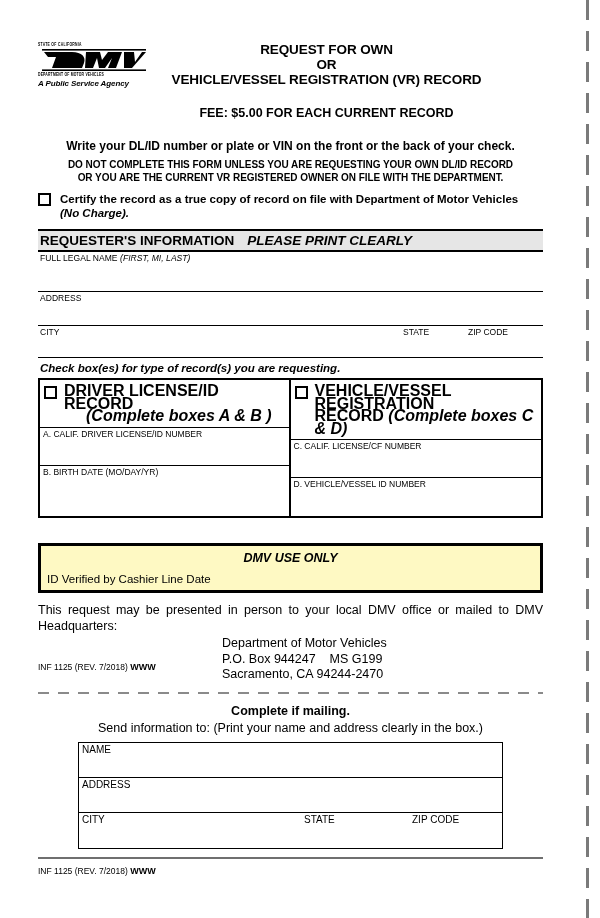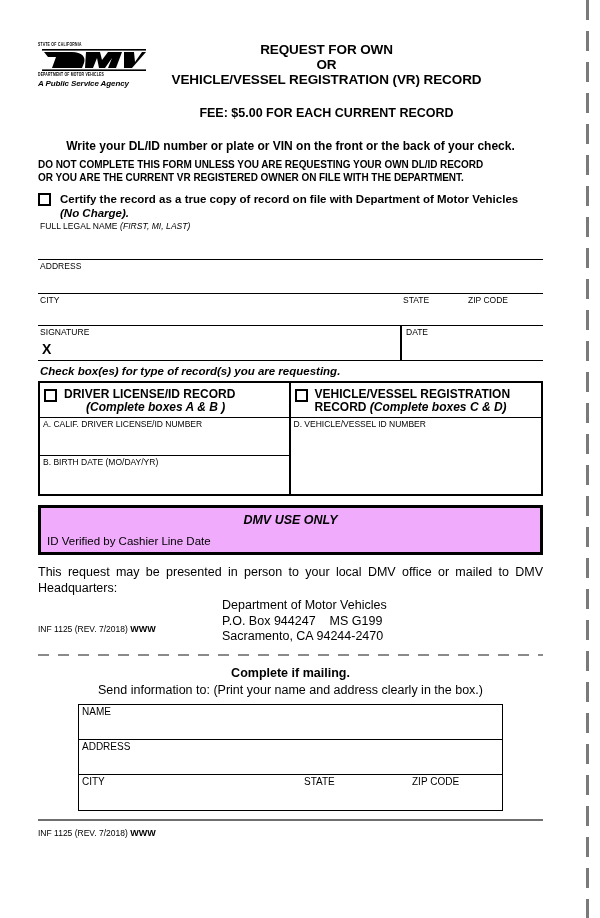--- a/index.html
+++ b/index.html
@@ -111,20 +111,21 @@
 
   
   .notice-bold {
     text-align: center;
     font-size: 12px;
     font-weight: bold;
     margin-top: 7px;
     line-height: 15px;
   }
   .notice-caps {
+    text-align: center;
     font-size: 10px;
     font-weight: bold;
     margin-top: 5px;
     line-height: 12.5px;
     letter-spacing: -0.05px;
   }
 
   .certify-row {
     display: flex;
     align-items: flex-start;
@@ -248,38 +249,38 @@
     display: flex;
     align-items: flex-start;
     padding: 5px 3px 4px 4px;
     border-bottom: 1.5px solid #000;
     min-height: 34px;
     box-sizing: border-box;
   }
   .rec-head .cbox { margin-top: 1px; }
   .rec-title {
     margin-left: 7px;
-    font-size: 12px;
+    font-size: 16px;
     font-weight: bold;
     line-height: 12.5px;
   }
   .rec-title .ital { font-style: italic; }
   .rec-field {
     height: 38px;
     box-sizing: border-box;
     padding: 1px 0 0 3px;
     font-size: 8.5px;
   }
   .rec-field.top { border-bottom: 1.5px solid #000; }
 
   
   .dmvuse {
-    margin-top: 9px;
+    margin-top: 25px;
     border: 3px solid #000;
-    background: #f0abfc;
+    background: #fef9c3;
     height: 50px;
     box-sizing: border-box;
     position: relative;
   }
   .dmvuse-title {
     text-align: center;
     font-size: 12.5px;
     font-weight: bold;
     font-style: italic;
     padding-top: 5px;
@@ -414,45 +415,43 @@
     <div class="notice-caps" style="margin-top:0">OR YOU ARE THE CURRENT VR REGISTERED OWNER ON FILE WITH THE DEPARTMENT.</div>
 
     <div class="certify-row">
       <div class="cbox"></div>
       <div class="certify-text">
         <span>Certify the record as a true copy of record on file with Department of Motor Vehicles</span><br>
         <span class="sub">(No Charge).</span>
       </div>
     </div>
 
+    <div class="band">
+      <span class="band-a">REQUESTER'S INFORMATION</span>
+      <span class="band-b">PLEASE PRINT CLEARLY</span>
+    </div>
 
     <div class="field fh-name">
       <div class="flabel">
         <span>FULL LEGAL NAME</span>
         <span class="ital">(FIRST, MI, LAST)</span>
       </div>
     </div>
 
     <div class="field fh-addr">
       <div class="flabel">ADDRESS</div>
     </div>
 
     <div class="field fh-city">
       <div class="flabel">CITY</div>
       <div class="inline-label lab-state">STATE</div>
       <div class="inline-label lab-zip">ZIP CODE</div>
     </div>
 
 
-    <div class="field fh-sig">
-      <div class="flabel">SIGNATURE</div>
-      <div class="sig-x">X</div>
-      <div class="sig-divider"></div>
-      <div class="lab-date">DATE</div>
-    </div>
 
     <div class="checkline">Check box(es) for type of record(s) you are requesting.</div>
 
     <div class="recbox">
 
       <div class="reccol left">
         <div class="rec-head">
           <div class="cbox"></div>
           <div class="rec-title">
             <span>DRIVER LICENSE/ID RECORD</span><br>
@@ -469,20 +468,23 @@
 
       <div class="reccol">
         <div class="rec-head">
           <div class="cbox"></div>
           <div class="rec-title">
             <span>VEHICLE/VESSEL REGISTRATION</span><br>
             <span>RECORD</span>
             <span class="ital">(Complete boxes C &amp; D)</span>
           </div>
         </div>
+        <div class="rec-field top">
+          <span>C.  CALIF. LICENSE/CF NUMBER</span>
+        </div>
         <div class="rec-field">
           <span>D.  VEHICLE/VESSEL ID NUMBER</span>
         </div>
       </div>
     </div>
 
     <div class="dmvuse">
       <div class="dmvuse-title">DMV USE ONLY</div>
       <div class="dmvuse-sub">ID Verified by Cashier Line Date</div>
     </div>

